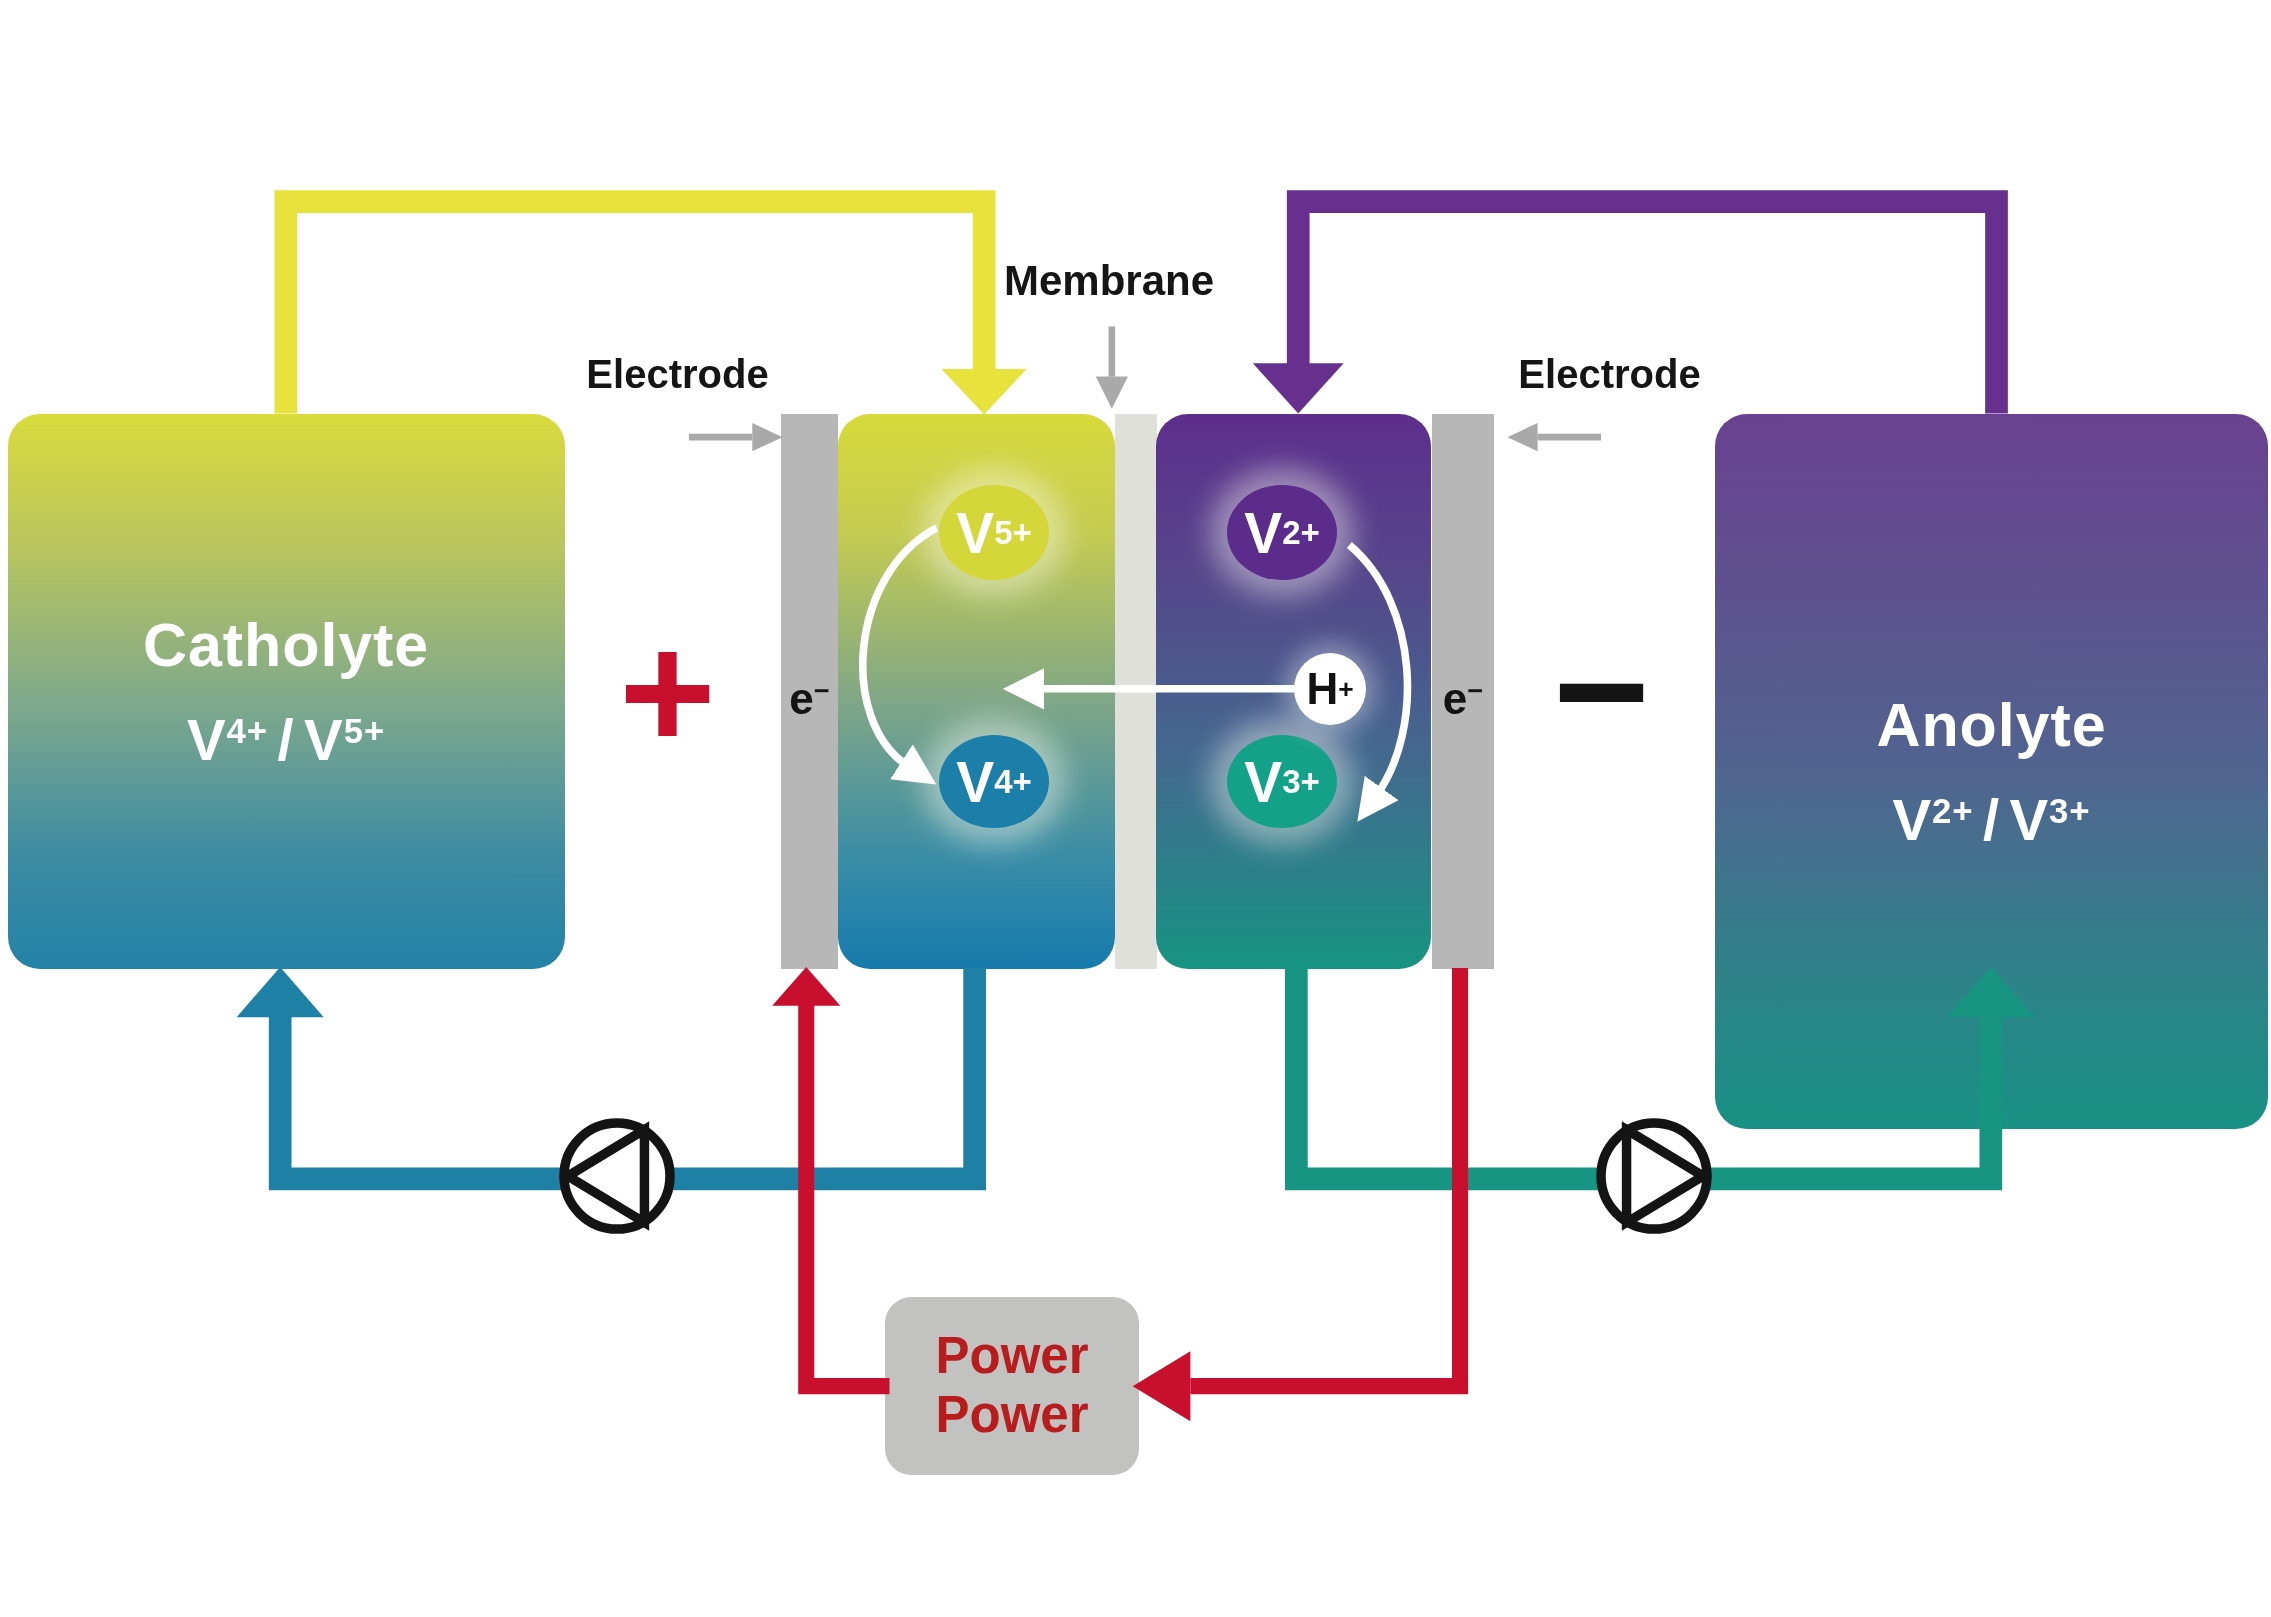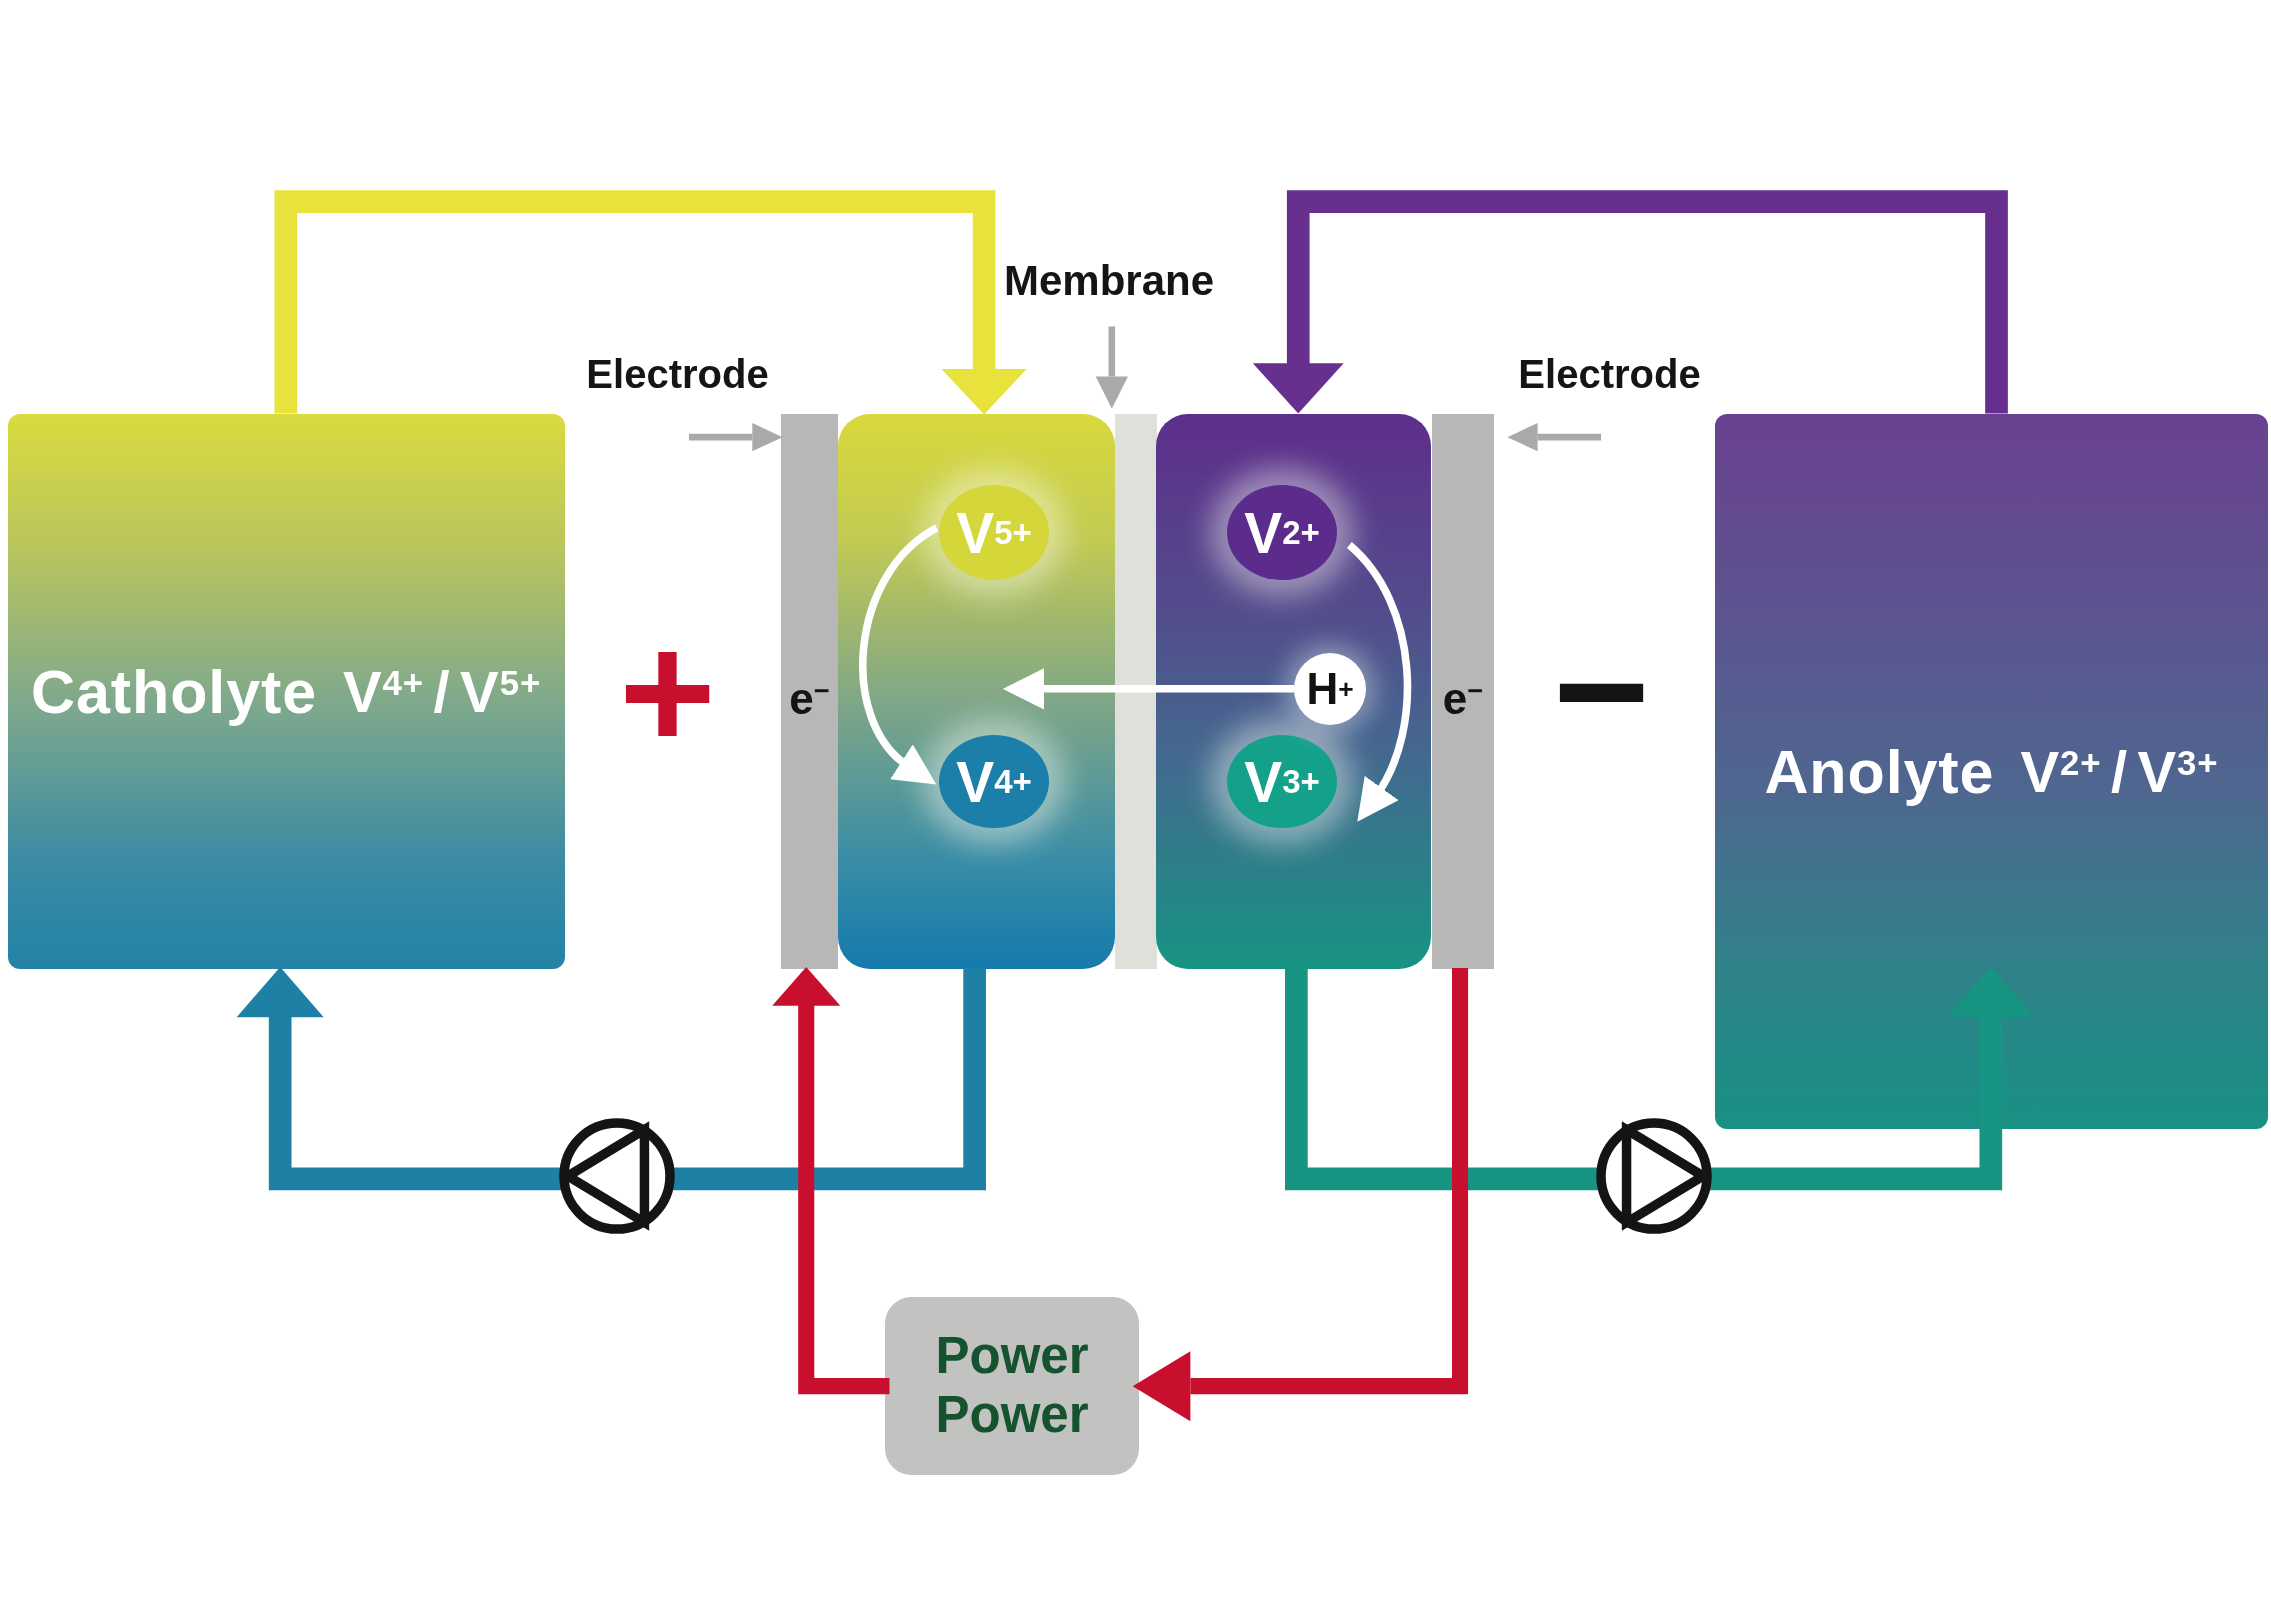--- a/index.html
+++ b/index.html
@@ -3,21 +3,21 @@
 <meta charset="utf-8">
 <style>
   html,body{margin:0;padding:0;background:#fff;}
   body{width:2271px;height:1617px;overflow:hidden;
        font-family:"Liberation Sans",sans-serif;}
   #canvas{position:relative;width:2271px;height:1617px;background:#fff;}
 
   .abs{position:absolute;}
 
   
-  .tank{border-radius:12px;display:flex;flex-direction:row;align-items:center;
+  .tank{border-radius:32px;display:flex;flex-direction:column;align-items:center;
         justify-content:center;gap:26px;color:#fff;z-index:2;}
   .tank-left{left:7.6px;top:414px;width:557px;height:555px;
     background:linear-gradient(180deg,#dadb3d 0%,#b9c55e 24%,#7fa98c 52%,#3c8ba3 80%,#2382a6 100%);}
   .tank-right{left:1715px;top:414px;width:553px;height:715px;
     background:linear-gradient(180deg,#6a4190 0%,#5b558f 30%,#4f6690 52%,#2f8289 78%,#189184 100%);}
   .tank-title{font-size:61px;font-weight:700;letter-spacing:0.9px;}
   .formula{font-size:58px;font-weight:700;letter-spacing:0.9px;}
   .formula sup{font-size:60%;vertical-align:0.5em;}
   .formula .sep{margin:0 9.5px;}
 
@@ -56,21 +56,21 @@
   .electrode-lbl-left{left:559px;top:352px;width:237px;font-size:40px;}
   .electrode-lbl-right{left:1491px;top:352px;width:237px;font-size:40px;}
 
   .sign{display:flex;align-items:center;justify-content:center;z-index:10;
         font-weight:700;line-height:1;}
   .plus-sign{left:592px;top:616px;width:151px;height:151px;font-size:166px;color:var(--red);}
   .minus-sign{left:1526px;top:615px;width:151px;height:151px;font-size:166px;color:#141414;}
 
   .power-box{left:885px;top:1297px;width:254px;height:178px;border-radius:26.5px;
     background:var(--box_gray);display:flex;flex-direction:column;align-items:center;
-    justify-content:center;z-index:2;color:#14532d;font-size:51px;font-weight:700;line-height:1.15;}
+    justify-content:center;z-index:2;color:#b91c1c;font-size:51px;font-weight:700;line-height:1.15;}
 
   #overlay{position:absolute;left:0;top:0;z-index:20;pointer-events:none;}
 </style>
 </head>
 <body>
 
 <div id="canvas">
 
   <div class="abs tank tank-left">
     <div class="tank-title">Catholyte</div>

